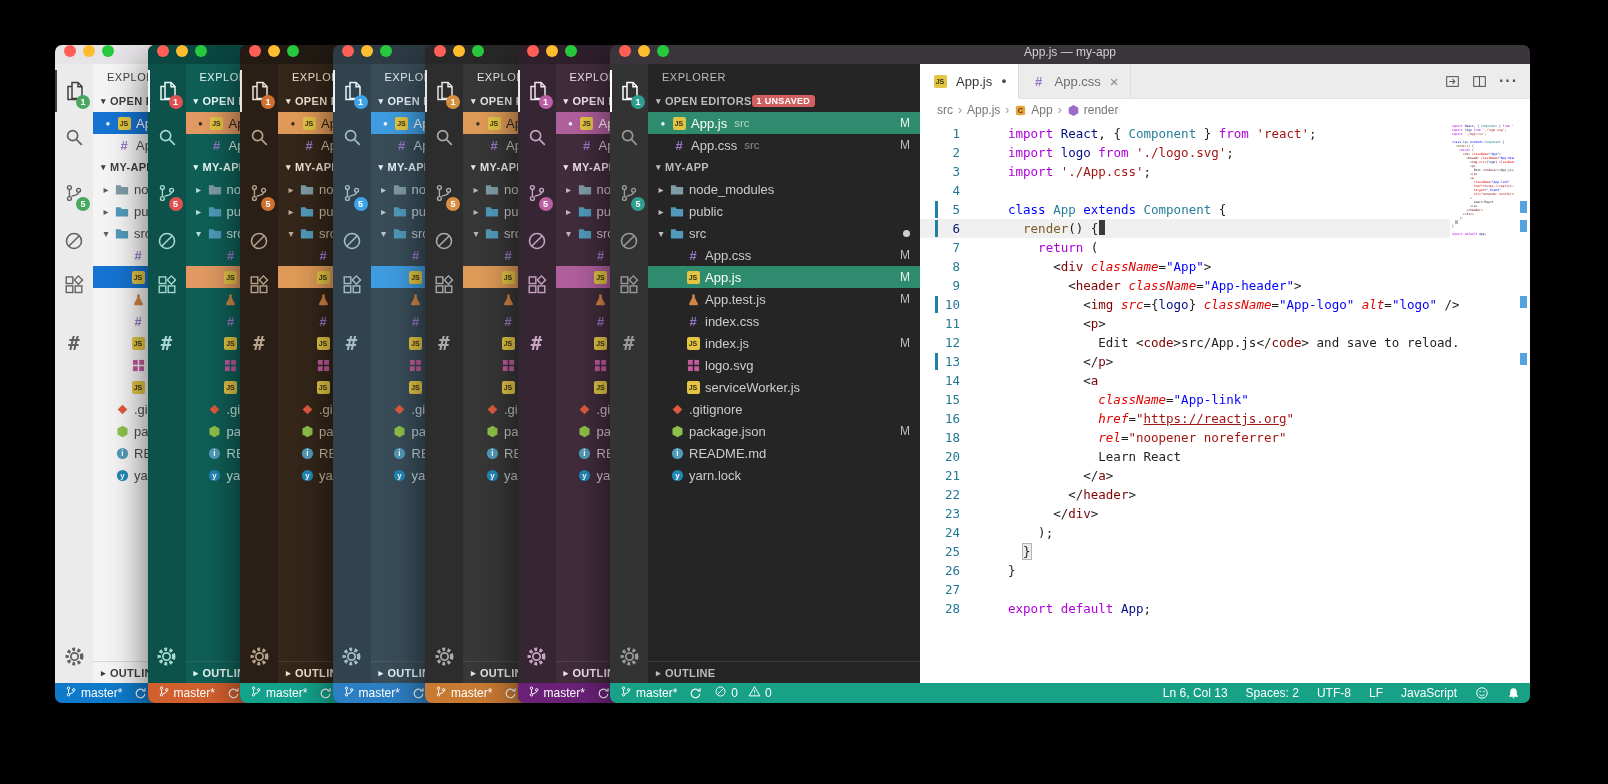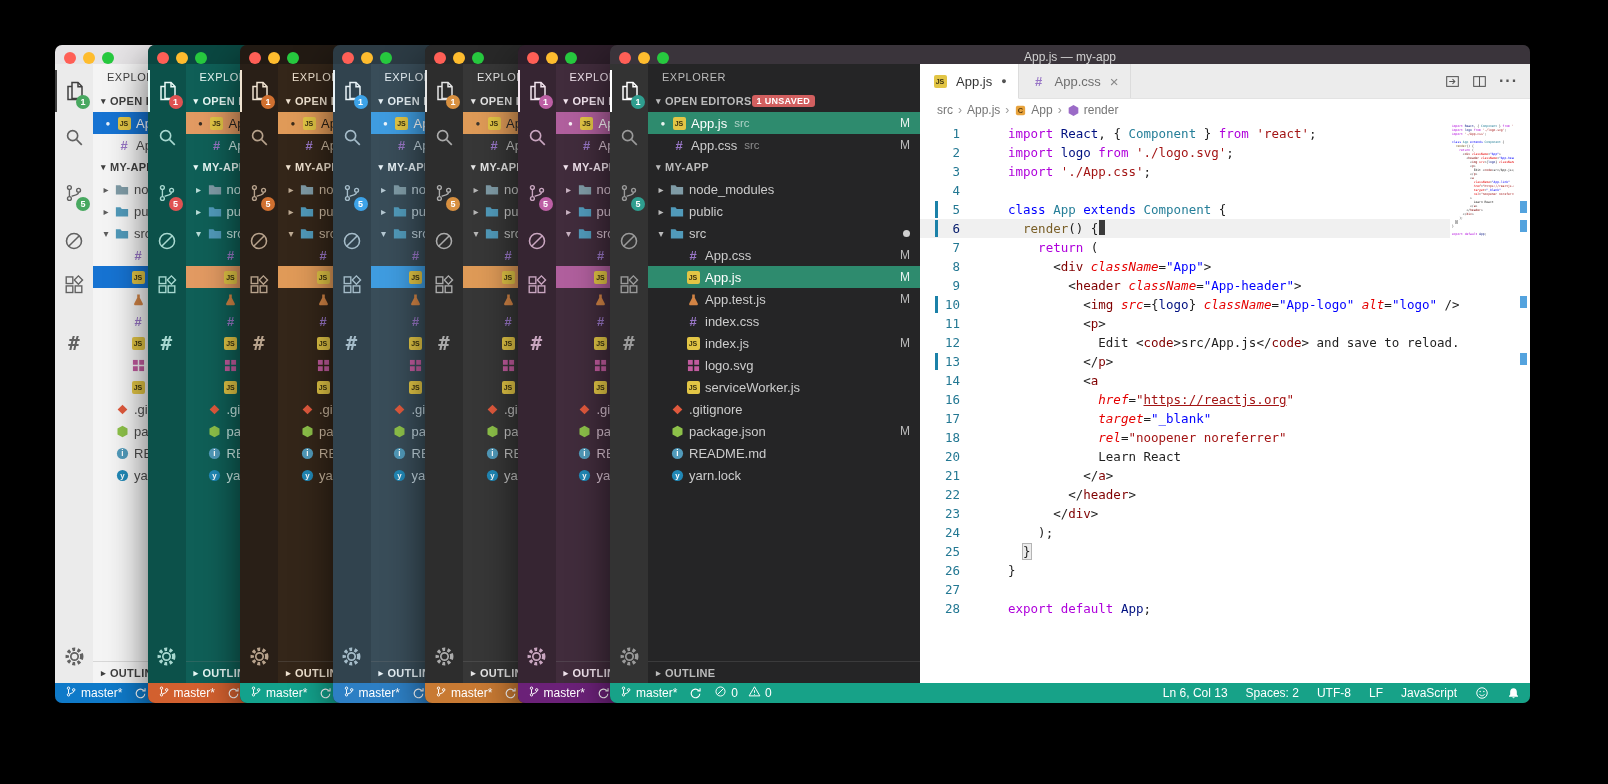--- a/index.html
+++ b/index.html
@@ -2,21 +2,21 @@
 <html><head>
 <meta charset="utf-8">
 <style>
   *{margin:0;padding:0;box-sizing:border-box}
   html,body{width:1608px;height:784px;background:#000;overflow:hidden;font-family:"Liberation Sans",sans-serif}
   .stage{position:relative;width:1608px;height:784px;background:#000}
   .win{position:absolute;top:45px;height:658px;border-radius:7px;overflow:hidden;
        box-shadow:0 16px 38px rgba(0,0,0,.6);display:flex;flex-direction:column;background:#222}
   .sliver{width:114px}
   .main{left:610px;width:920px;z-index:10}
-  .tbar{height:19px;flex:none;display:flex;align-items:flex-end;position:relative}
+  .tbar{height:19px;flex:none;display:flex;align-items:flex-start;position:relative}
   .lights{display:flex;gap:7px;margin-left:9px}
   .light{width:12px;height:12px;border-radius:50%;display:inline-block}
   .red{background:#ff5f56}.yel{background:#febc2e}.grn{background:#27c93f}
   .ttl{position:absolute;left:0;right:0;text-align:center;font-size:12px;pointer-events:none}
   .body{flex:1;display:flex;min-height:0}
   .abar{width:38px;flex:none;display:flex;flex-direction:column;align-items:stretch;padding-top:6px}
   .aicon{height:42px;display:flex;align-items:center;justify-content:center;position:relative;flex:none}
   .badge{position:absolute;right:3px;bottom:3px;min-width:14px;height:14px;border-radius:8px;color:#fff;
          font-size:9px;font-weight:bold;display:flex;align-items:center;justify-content:center;padding:0 3px}
   .sidebar{flex:1;min-width:0;display:flex;flex-direction:column;font-size:13px;overflow:hidden}
@@ -1860,22 +1860,22 @@
               <div class="cl"><span class="gut"><i class="mod"></i><b class="num">5</b></span><span class="txt"><span class="tok-b">class</span><span class="tok-d"> </span><span class="tok-t">App</span><span class="tok-d"> </span><span class="tok-b">extends</span><span class="tok-d"> </span><span class="tok-t">Component</span><span class="tok-d"> {</span></span></div>
               <div class="cl cur"><span class="gut"><i class="mod"></i><b class="num curn">6</b></span><span class="txt"><span class="tok-d">  </span><span class="tok-f">render</span><span class="tok-d">() {</span><span class="cursor"></span></span></div>
               <div class="cl"><span class="gut"><b class="num">7</b></span><span class="txt"><span class="tok-d">    </span><span class="tok-k">return</span><span class="tok-d"> (</span></span></div>
               <div class="cl"><span class="gut"><b class="num">8</b></span><span class="txt"><span class="tok-d">      &lt;</span><span class="tok-g">div</span><span class="tok-d"> </span><span class="tok-a">className</span><span class="tok-d">=</span><span class="tok-q">"App"</span><span class="tok-d">&gt;</span></span></div>
               <div class="cl"><span class="gut"><b class="num">9</b></span><span class="txt"><span class="tok-d">        &lt;</span><span class="tok-g">header</span><span class="tok-d"> </span><span class="tok-a">className</span><span class="tok-d">=</span><span class="tok-q">"App-header"</span><span class="tok-d">&gt;</span></span></div>
               <div class="cl"><span class="gut"><i class="mod"></i><b class="num">10</b></span><span class="txt"><span class="tok-d">          &lt;</span><span class="tok-g">img</span><span class="tok-d"> </span><span class="tok-a">src</span><span class="tok-d">={</span><span class="tok-v">logo</span><span class="tok-d">} </span><span class="tok-a">className</span><span class="tok-d">=</span><span class="tok-q">"App-logo"</span><span class="tok-d"> </span><span class="tok-a">alt</span><span class="tok-d">=</span><span class="tok-q">"logo"</span><span class="tok-d"> /&gt;</span></span></div>
               <div class="cl"><span class="gut"><b class="num">11</b></span><span class="txt"><span class="tok-d">          &lt;</span><span class="tok-g">p</span><span class="tok-d">&gt;</span></span></div>
               <div class="cl"><span class="gut"><b class="num">12</b></span><span class="txt"><span class="tok-d">            Edit &lt;</span><span class="tok-g">code</span><span class="tok-d">&gt;</span><span class="tok-d">src/App.js</span><span class="tok-d">&lt;/</span><span class="tok-g">code</span><span class="tok-d">&gt; and save to reload.</span></span></div>
               <div class="cl"><span class="gut"><i class="mod"></i><b class="num">13</b></span><span class="txt"><span class="tok-d">          &lt;/</span><span class="tok-g">p</span><span class="tok-d">&gt;</span></span></div>
               <div class="cl"><span class="gut"><b class="num">14</b></span><span class="txt"><span class="tok-d">          &lt;</span><span class="tok-g">a</span></span></div>
+              <div class="cl"><span class="gut"><b class="num">15</b></span><span class="txt"><span class="tok-d">            </span><span class="tok-a">className</span><span class="tok-d">=</span><span class="tok-q">"App-link"</span></span></div>
               <div class="cl"><span class="gut"><b class="num">16</b></span><span class="txt"><span class="tok-d">            </span><span class="tok-a">href</span><span class="tok-d">=</span><span class="tok-s">"</span><span class="tok-u">https://reactjs.org</span><span class="tok-s">"</span></span></div>
-              <div class="cl"><span class="gut"><b class="num">17</b></span><span class="txt"><span class="tok-d">            </span><span class="tok-a">target</span><span class="tok-d">=</span><span class="tok-q">"_blank"</span></span></div>
               <div class="cl"><span class="gut"><b class="num">18</b></span><span class="txt"><span class="tok-d">            </span><span class="tok-a">rel</span><span class="tok-d">=</span><span class="tok-s">"noopener noreferrer"</span></span></div>
               <div class="cl"><span class="gut"><b class="num">20</b></span><span class="txt"><span class="tok-d">            Learn React</span></span></div>
               <div class="cl"><span class="gut"><b class="num">21</b></span><span class="txt"><span class="tok-d">          &lt;/</span><span class="tok-g">a</span><span class="tok-d">&gt;</span></span></div>
               <div class="cl"><span class="gut"><b class="num">22</b></span><span class="txt"><span class="tok-d">        &lt;/</span><span class="tok-g">header</span><span class="tok-d">&gt;</span></span></div>
               <div class="cl"><span class="gut"><b class="num">23</b></span><span class="txt"><span class="tok-d">      &lt;/</span><span class="tok-g">div</span><span class="tok-d">&gt;</span></span></div>
               <div class="cl"><span class="gut"><b class="num">24</b></span><span class="txt"><span class="tok-d">    );</span></span></div>
               <div class="cl"><span class="gut"><b class="num">25</b></span><span class="txt"><span class="tok-d">  </span><span class="tok-m">}</span></span></div>
               <div class="cl"><span class="gut"><b class="num">26</b></span><span class="txt"><span class="tok-d">}</span></span></div>
               <div class="cl"><span class="gut"><b class="num">27</b></span><span class="txt"></span></div>
               <div class="cl"><span class="gut"><b class="num">28</b></span><span class="txt"><span class="tok-k">export</span><span class="tok-d"> </span><span class="tok-k">default</span><span class="tok-d"> </span><span class="tok-v">App</span><span class="tok-d">;</span></span></div>

